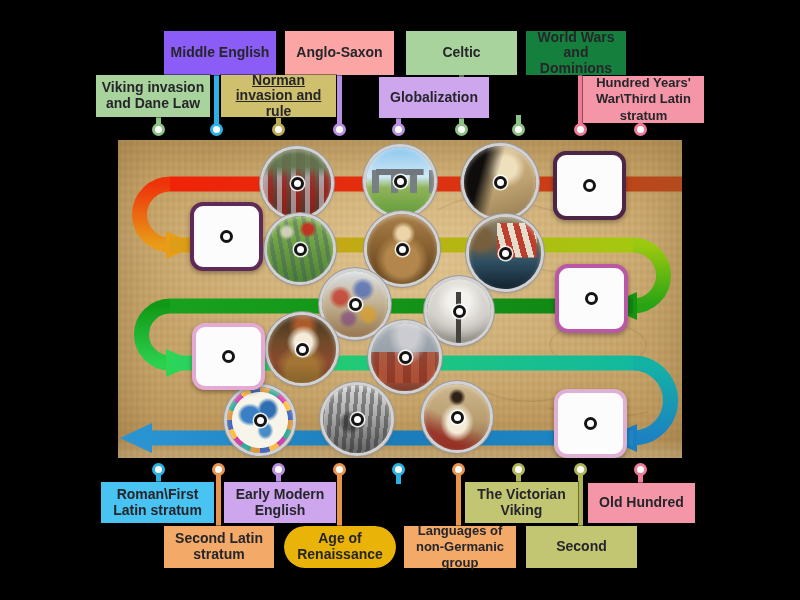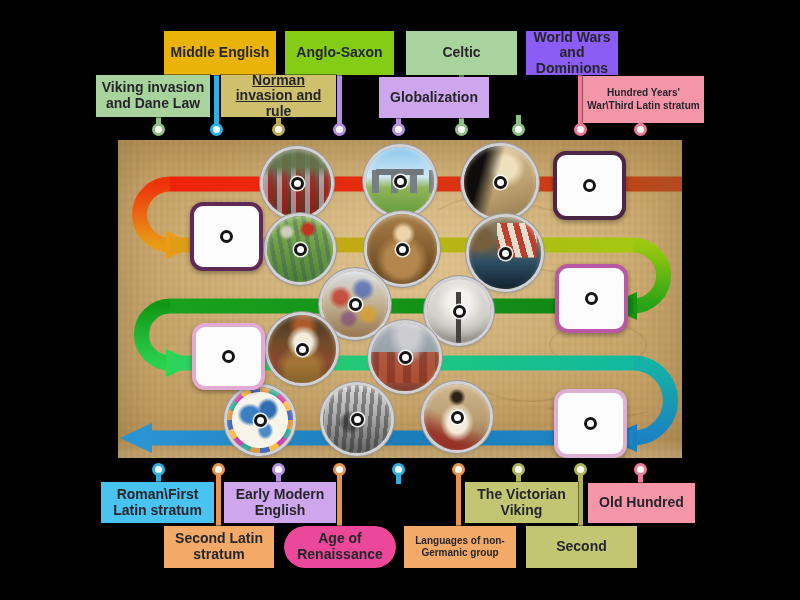--- a/index.html
+++ b/index.html
@@ -22,21 +22,21 @@
   .zone{position:absolute;z-index:5;background:#fdfcfd;border-radius:13px;
     box-shadow:0 2px 5px rgba(0,0,0,.35);}
   
   .marker{position:absolute;left:50%;top:50%;width:13px;height:13px;margin:-6.5px 0 0 -6.5px;
     background:#fff;border:3px solid #141414;border-radius:50%;box-sizing:border-box;z-index:6;
     box-shadow:0 0 0 1.5px rgba(255,255,255,.85);}
   
   .chip{position:absolute;z-index:8;display:flex;align-items:center;justify-content:center;
     text-align:center;font-weight:bold;font-size:14px;line-height:1.12;color:#25252a;
     padding:2px 4px;box-sizing:border-box;outline:1px solid rgba(0,0,0,.4);}
-  .chip.small{font-size:10px;line-height:1.25;}
+  .chip.small{font-size:13px;line-height:1.25;}
   .cline{position:absolute;width:5px;z-index:7;}
   .cdot{position:absolute;width:13px;height:13px;border-radius:50%;background:#fff;
     border:3.5px solid #888;box-sizing:border-box;z-index:9;}
   
   .img-roman-legion{background-image:
     linear-gradient(180deg, rgba(96,115,76,.9) 0 26%, rgba(96,115,76,0) 42%),
     repeating-linear-gradient(90deg, rgba(180,180,190,.7) 0 5px, rgba(145,30,25,.7) 5px 10px, rgba(70,60,50,.55) 10px 14px),
     linear-gradient(180deg,#8a9a78 0%,#9a9186 30%,#a03c2c 62%,#5c291d 100%);}
   .img-stonehenge{background-image:
     linear-gradient(#6f767c,#6f767c),
@@ -167,30 +167,30 @@
       <polygon id="arrow-c" points="48,209 48,237 80,223" fill="#2dd553"></polygon>
       <path d="M52,223 L515,223" stroke="url(#g-row4)" stroke-width="15" fill="none"></path>
       <path d="M515,223 A37.5,37.5 0 0 1 515,298" stroke="url(#g-curveD)" stroke-width="15" fill="none"></path>
       <polygon id="arrow-d" points="519,284 519,312 487,298" fill="#1a7fc0"></polygon>
       <path d="M515,298 L30,298" stroke="url(#g-row5)" stroke-width="15" fill="none"></path>
       <polygon id="arrow-end" points="34,283 34,313 2,298" fill="#2a93d2"></polygon>
     </svg>
   </div>
 <div class="cline" style="left: 213.5px; background: rgb(41, 178, 230); top: 73px; height: 58px;"></div>
     <div class="cdot" style="left: 209.5px; top: 122.5px; border-color: rgb(41, 178, 230);"></div>
-    <div class="chip" style="left: 164px; top: 31px; width: 112px; height: 44px; background: #eab308;">Middle English</div>
+    <div class="chip" style="left: 164px; top: 31px; width: 112px; height: 44px; background: #8b5cf6;">Middle English</div>
     <div class="cline" style="left: 336.5px; background: rgb(184, 143, 226); top: 73px; height: 58px;"></div>
     <div class="cdot" style="left: 332.5px; top: 122.5px; border-color: rgb(184, 143, 226);"></div>
-    <div class="chip" style="left: 285px; top: 31px; width: 109px; height: 44px; background: #84cc16;">Anglo-Saxon</div>
+    <div class="chip" style="left: 285px; top: 31px; width: 109px; height: 44px; background: #fca5a5;">Anglo-Saxon</div>
     <div class="cline" style="left: 458.5px; background: rgb(140, 194, 133); top: 73px; height: 58px;"></div>
     <div class="cdot" style="left: 454.5px; top: 122.5px; border-color: rgb(140, 194, 133);"></div>
     <div class="chip" style="left: 406px; top: 31px; width: 111px; height: 44px; background: rgb(169, 211, 157);">Celtic</div>
     <div class="cline" style="left: 577.5px; background: rgb(240, 123, 149); top: 73px; height: 58px;"></div>
     <div class="cdot" style="left: 573.5px; top: 122.5px; border-color: rgb(240, 123, 149);"></div>
-    <div class="chip" style="left: 526px; top: 31px; width: 92px; height: 44px; background: #8b5cf6;">World Wars and Dominions</div>
+    <div class="chip" style="left: 526px; top: 31px; width: 100px; height: 44px; background: #15803d;">World Wars and Dominions</div>
     <div class="cline" style="left: 155.5px; background: rgb(140, 194, 133); top: 115px; height: 16px;"></div>
     <div class="cdot" style="left: 151.5px; top: 122.5px; border-color: rgb(140, 194, 133);"></div>
     <div class="chip" style="left: 96px; top: 75px; width: 114px; height: 42px; background: rgb(169, 211, 157);">Viking invasion and Dane Law</div>
     <div class="cline" style="left: 275.5px; background: rgb(188, 171, 82); top: 115px; height: 16px;"></div>
     <div class="cdot" style="left: 271.5px; top: 122.5px; border-color: rgb(188, 171, 82);"></div>
     <div class="chip" style="left: 221px; top: 75px; width: 115px; height: 42px; background: rgb(207, 192, 109); text-decoration: underline;">Norman invasion and rule</div>
     <div class="cline" style="left: 395.5px; background: rgb(184, 143, 226); top: 116px; height: 15px;"></div>
     <div class="cdot" style="left: 391.5px; top: 122.5px; border-color: rgb(184, 143, 226);"></div>
     <div class="chip" style="left: 344px; top: 77px; width: 110px; height: 41px; background: rgb(205, 166, 238); margin-left: 35px;">Globalization</div>
     <div class="cline" style="left: 515.5px; background: rgb(140, 194, 133); top: 115px; height: 16px;"></div>
@@ -210,21 +210,21 @@
     <div class="cdot" style="left: 511.5px; top: 462.5px; border-color: rgb(175, 180, 87);"></div>
     <div class="chip" style="left: 465px; top: 482px; width: 113px; height: 41px; background: rgb(194, 198, 115);">The Victorian Viking</div>
     <div class="cline" style="left: 637.5px; background: rgb(240, 123, 149); top: 468px; height: 17px;"></div>
     <div class="cdot" style="left: 633.5px; top: 462.5px; border-color: rgb(240, 123, 149);"></div>
     <div class="chip" style="left: 588px; top: 483px; width: 107px; height: 40px; background: rgb(245, 149, 168);">Old Hundred</div>
     <div class="cline" style="left: 215.5px; background: rgb(233, 148, 77); top: 468px; height: 60px;"></div>
     <div class="cdot" style="left: 211.5px; top: 462.5px; border-color: rgb(233, 148, 77);"></div>
     <div class="chip" style="left: 164px; top: 526px; width: 110px; height: 42px; background: rgb(243, 169, 104);">Second Latin stratum</div>
     <div class="cline" style="left: 336.5px; background: rgb(233, 148, 77); top: 468px; height: 60px;"></div>
     <div class="cdot" style="left: 332.5px; top: 462.5px; border-color: rgb(233, 148, 77);"></div>
-    <div class="chip" style="left: 284px; top: 526px; width: 112px; height: 42px; background: #ec4899; border-radius: 21px;">Age of Renaissance</div>
+    <div class="chip" style="left: 284px; top: 526px; width: 112px; height: 42px; background: #eab308; border-radius: 21px;">Age of Renaissance</div>
     <div class="cline" style="left: 455.5px; background: rgb(233, 148, 77); top: 468px; height: 60px;"></div>
     <div class="cdot" style="left: 451.5px; top: 462.5px; border-color: rgb(233, 148, 77);"></div>
     <div class="chip small" style="left: 404px; top: 526px; width: 112px; height: 42px; background: rgb(243, 169, 104);">Languages of non-Germanic group</div>
     <div class="cline" style="left: 577.5px; background: rgb(175, 180, 87); top: 468px; height: 60px;"></div>
     <div class="cdot" style="left: 573.5px; top: 462.5px; border-color: rgb(175, 180, 87);"></div>
     <div class="chip" style="left: 526px; top: 526px; width: 111px; height: 42px; background: rgb(194, 198, 115);">Second</div>
     <div class="photo img-roman-legion" title="Roman legionaries with red shields" style="left: 263px; top: 149px; width: 68px; height: 68px;">
       <div class="marker"></div>
     </div>
     <div class="photo img-stonehenge" title="Stonehenge stone circle" style="left: 366px; top: 147px; width: 68px; height: 68px;">

